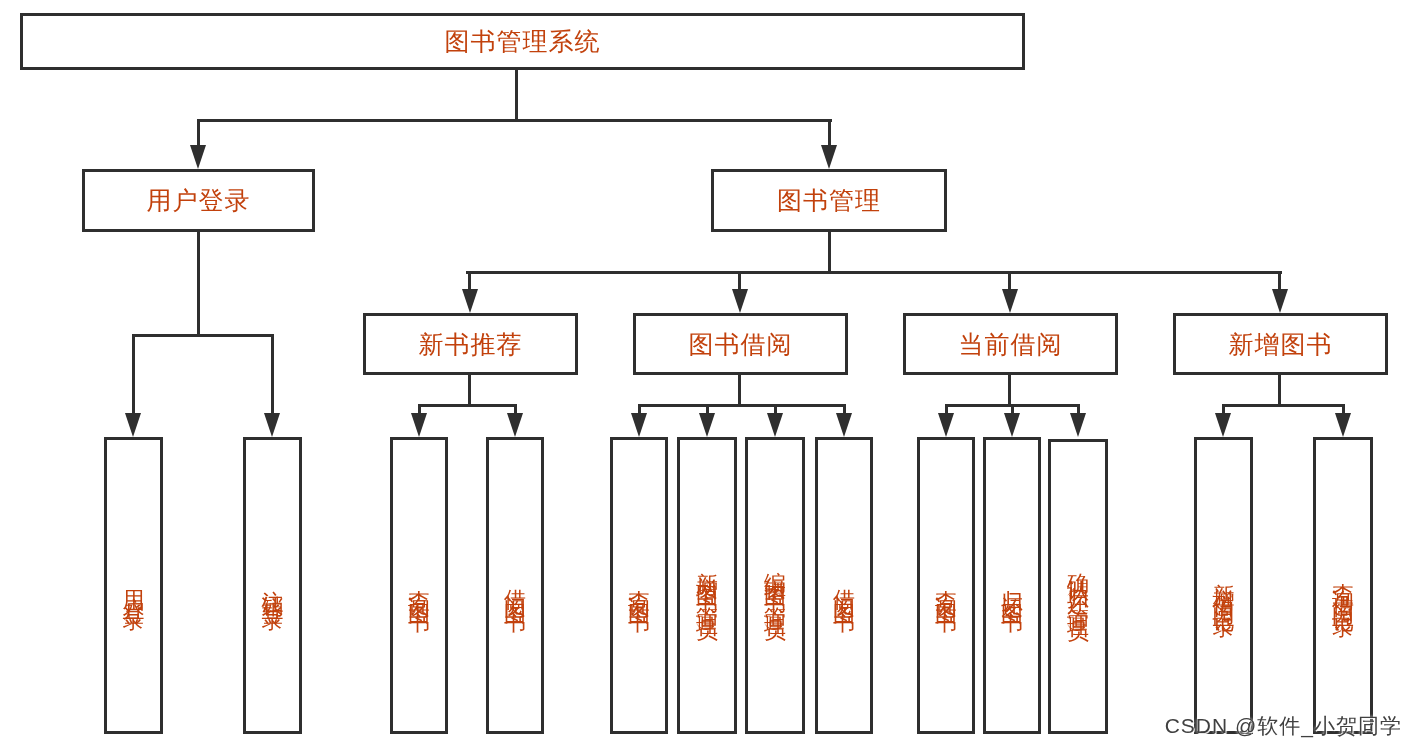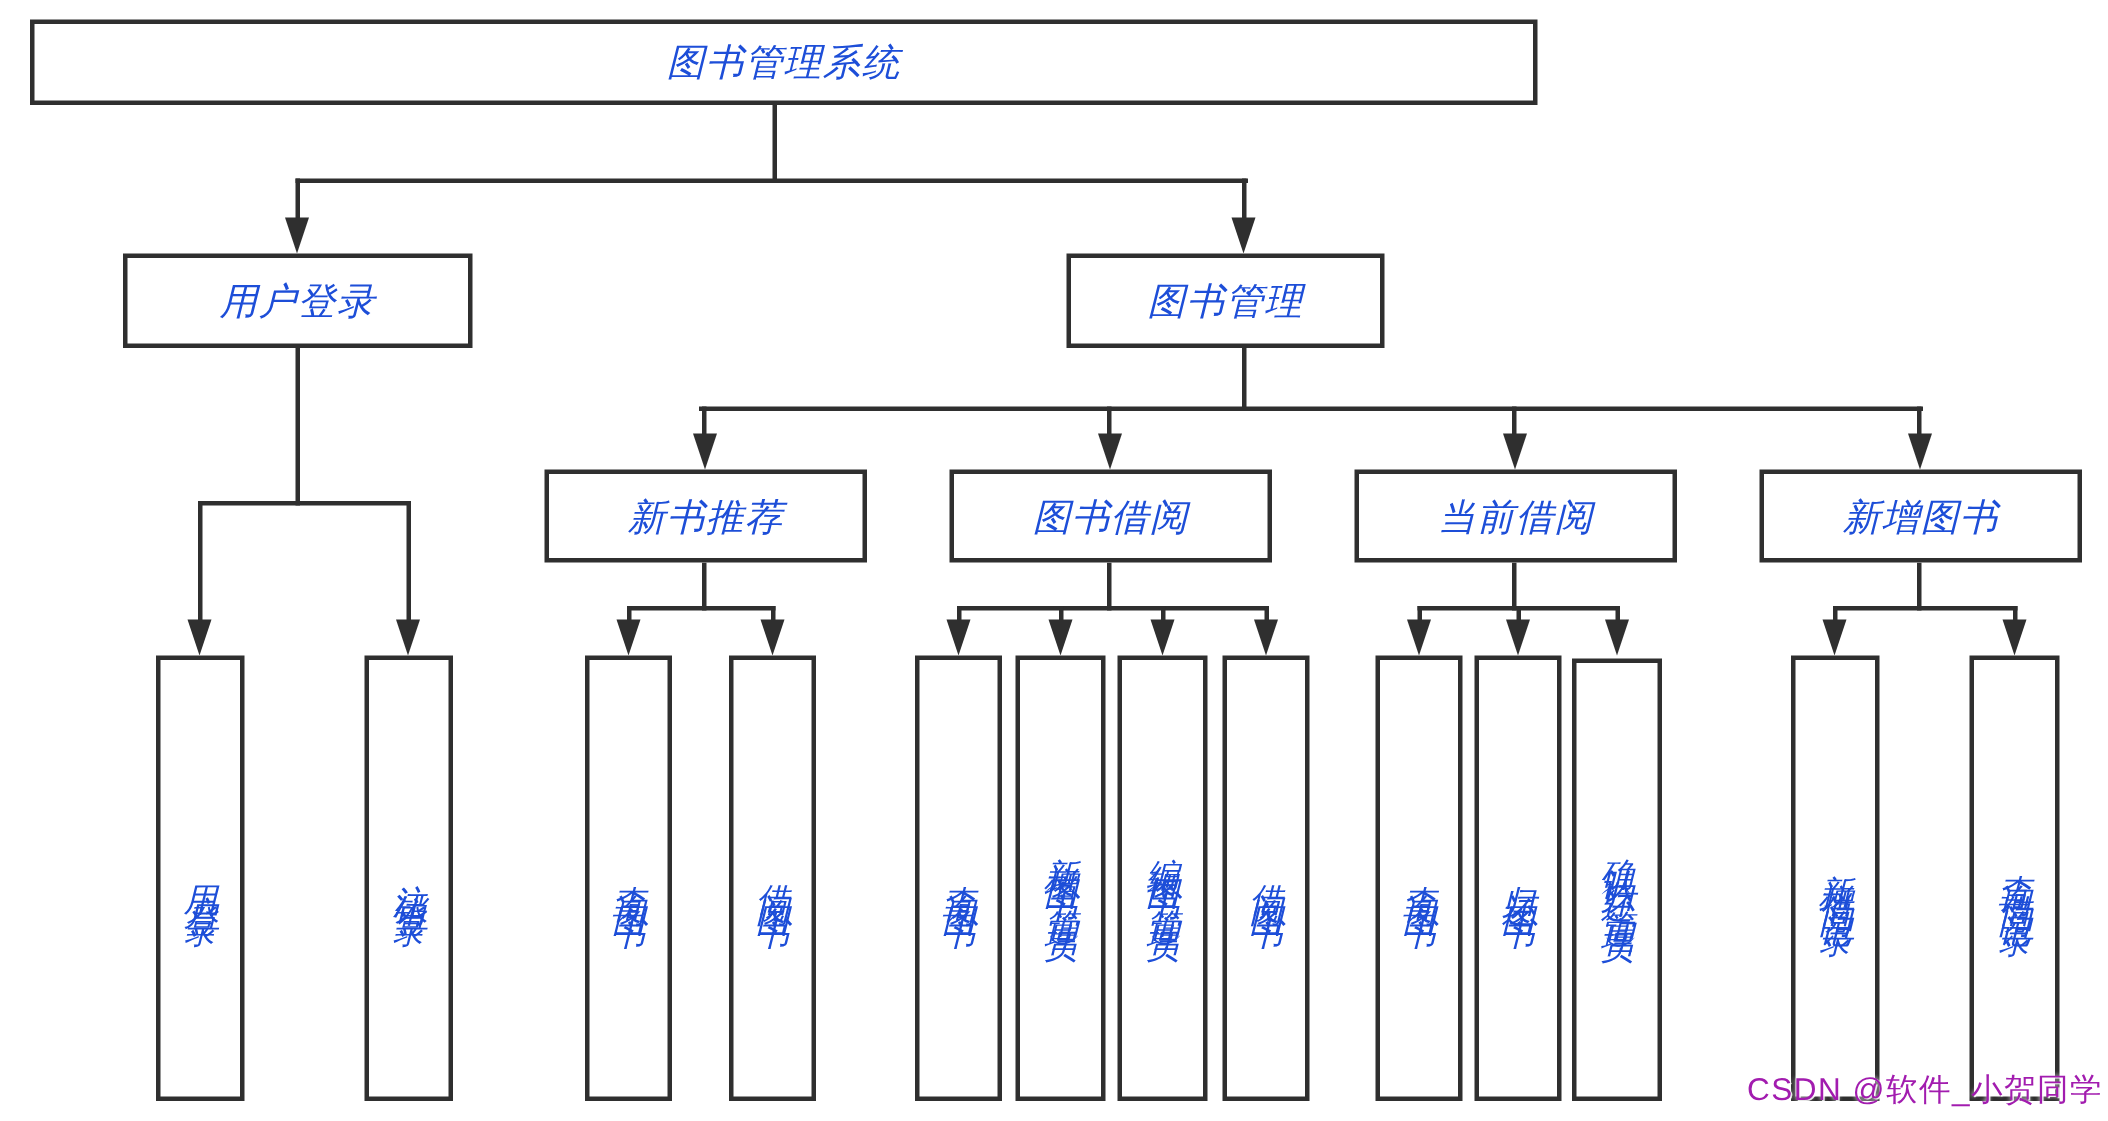--- a/index.html
+++ b/index.html
@@ -12,25 +12,24 @@
     overflow: hidden;
   }
   .box {
     position: absolute;
     box-sizing: border-box;
     border: 3px solid #2f2f2f;
     background: #ffffff;
     display: flex;
     align-items: center;
     justify-content: center;
-    color: #1d4ed8;
+    color: #c2410c;
     font-size: 25px;
     letter-spacing: 1px;
     z-index: 2;
-    font-style: italic;
   }
   .vbox { font-size: 22px; letter-spacing: 0; }
   .vbox span {
     writing-mode: vertical-rl;
     text-orientation: mixed;
     letter-spacing: 7px;
     line-height: 1;
   }
   .hl { position: absolute; height: 3px; background: #2f2f2f; z-index: 1; }
   .vl { position: absolute; width: 3px;  background: #2f2f2f; z-index: 1; }
@@ -40,21 +39,21 @@
     border-left: 8px solid transparent;
     border-right: 8px solid transparent;
     border-top: 24px solid #2f2f2f;
     z-index: 1;
   }
   .watermark {
     position: absolute;
     top: 712px;
     right: 3px;
     font-size: 21px;
-    color: #a21caf;
+    color: #404040;
     letter-spacing: 1px;
     text-shadow: 0 0 3px #ffffff, 1px 1px 0 rgba(255,255,255,0.85);
     z-index: 5;
     white-space: nowrap;
   }
 </style>
 </head>
 <body>
 
 <div class="canvas">
@@ -114,21 +113,21 @@
   <div class="vl" style="left:1278px; top:375px; height:32px;"></div>
   <div class="hl" style="left:1222px; top:404px; width:123px;"></div>
   <div class="vl" style="left:1222px; top:404px; height:11px;"></div>
   <div class="arr" style="left:1215px; top:413px;"></div>
   <div class="vl" style="left:1342px; top:404px; height:11px;"></div>
   <div class="arr" style="left:1335px; top:413px;"></div>
 
   <div class="box" style="left:20px; top:13px; width:1005px; height:57px;">图书管理系统</div>
 
   <div class="box" style="left:82px; top:169px; width:233px; height:63px;">用户登录</div>
-  <div class="box" style="left:711px; top:169px; width:212px; height:63px;">图书管理</div>
+  <div class="box" style="left:711px; top:169px; width:236px; height:63px;">图书管理</div>
 
   <div class="box" style="left:363px; top:313px; width:215px; height:62px;text-align:center;">新书推荐</div>
   <div class="box" style="left:903px; top:313px; width:215px; height:62px;">当前借阅</div>
   <div class="box" style="left:633px; top:313px; width:215px; height:62px;">图书借阅</div>
   <div class="box" style="left:1173px; top:313px; width:215px; height:62px;">新增图书</div>
 
   <div class="box vbox" style="left:104px; top:437px; width:59px; height:297px;">
     <span>用户登录</span>
   </div>
   <div class="box vbox" style="left:243px; top:437px; width:59px; height:297px;">

